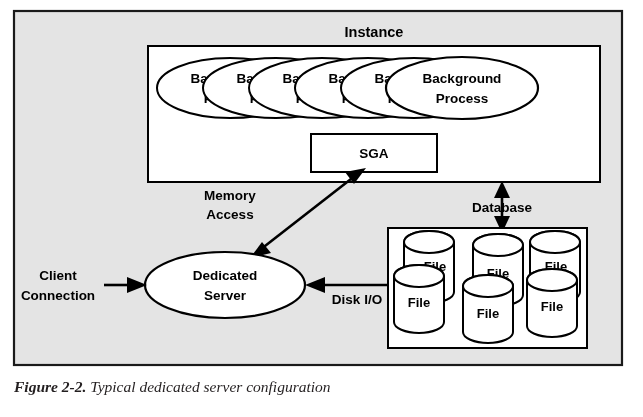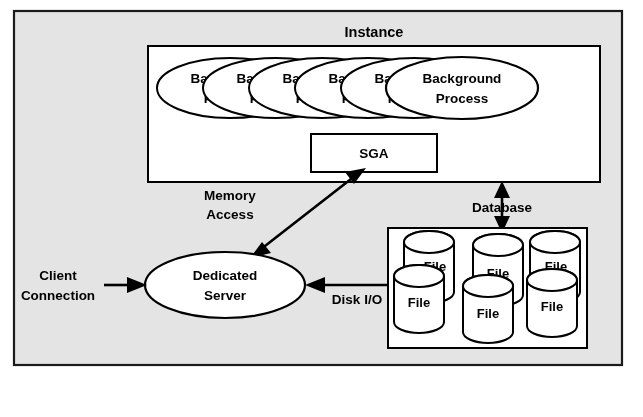--- a/index.html
+++ b/index.html
@@ -178,14 +178,17 @@
 
     <g>
       <line class="arrow-line" x1="104" y1="285" x2="132" y2="285"></line>
       <polygon class="arrow-head" points="147,285 127,277 127,293"></polygon>
     </g>
     <text class="diagram-text t-14" x="58" y="276">Client</text>
     <text class="diagram-text t-14" x="58" y="296">Connection</text>
 
   </svg>
 
+  <div class="caption">
+    <b>Figure 2-2.</b><span> Typical dedicated server configuration</span>
+  </div>
 
 </div>
 
 </body></html>

